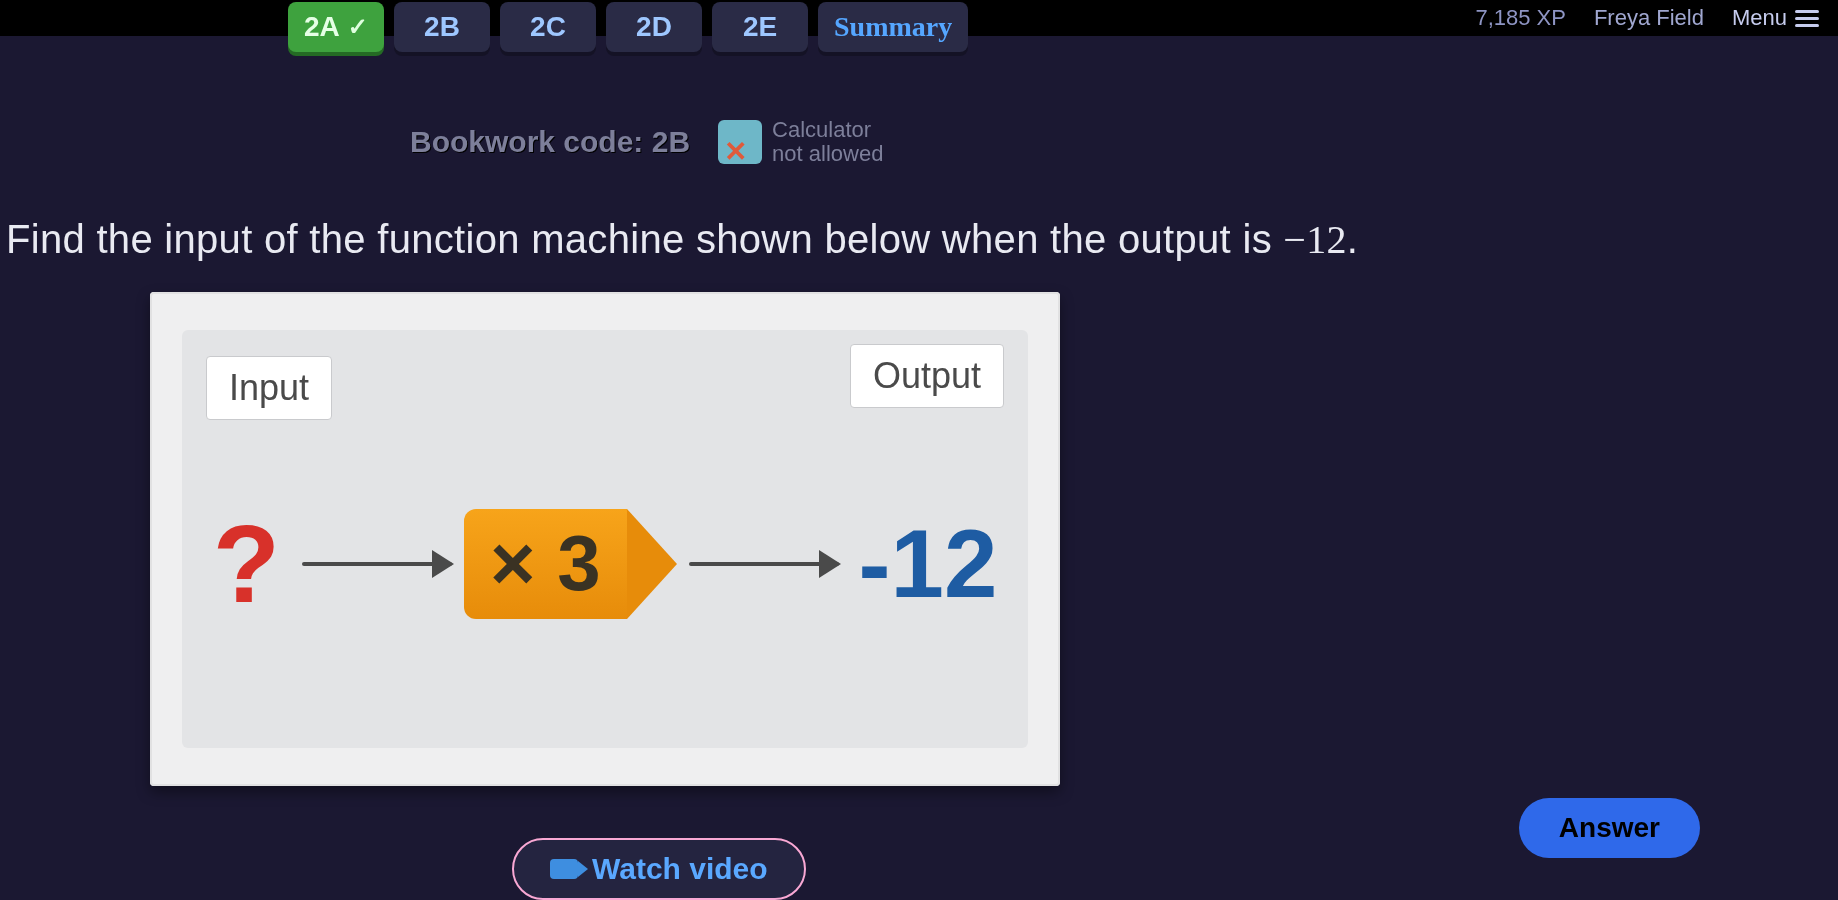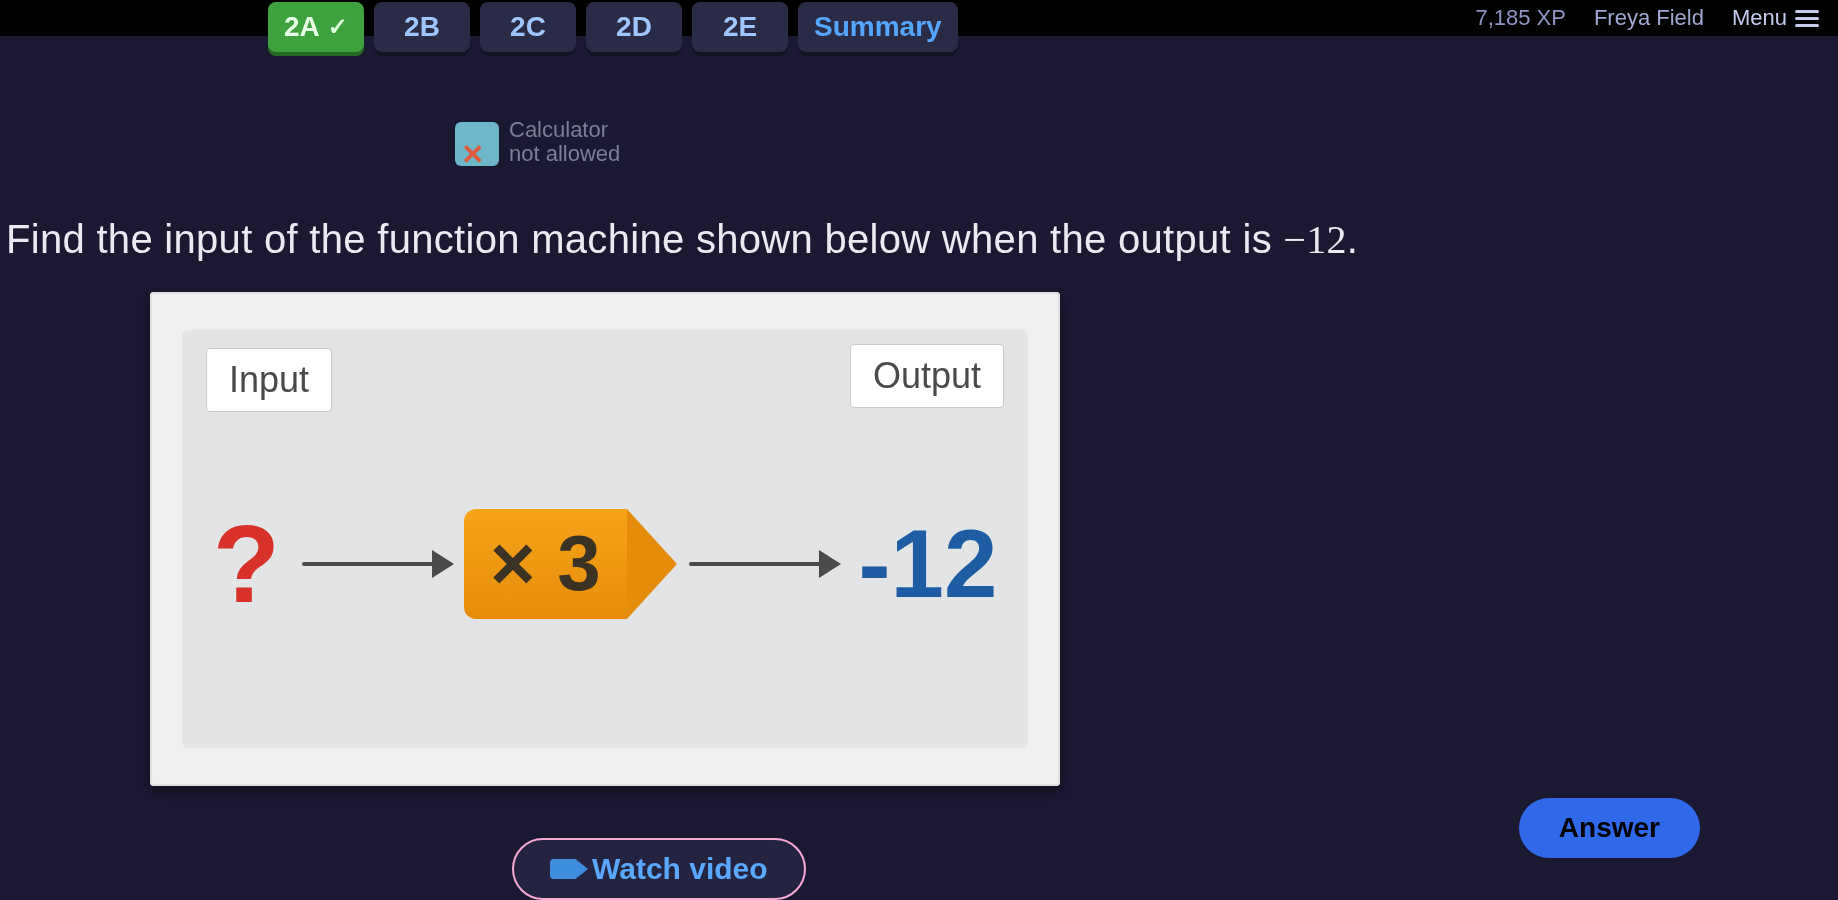--- a/index.html
+++ b/index.html
@@ -24,21 +24,21 @@
     color: #9aa0c7;
     font-size: 22px;
   }
   .topbar .xp { color: #8e95c4; }
   .topbar .user { color: #a0a7d0; }
   .topbar .menu { display: flex; align-items: center; gap: 8px; color: #c6ccee; cursor: pointer;}
   .menu-icon { display: inline-flex; flex-direction: column; gap: 4px; }
   .menu-icon span { display:block; width: 24px; height: 3px; background:#c6ccee; border-radius:2px;}
   .tabs {
     position: absolute;
-    left: 268px;
+    left: 288px;
     top: 2px;
     display: flex;
     gap: 10px;
     align-items: center;
   }
   .tab {
     min-width: 96px;
     height: 50px;
     border-radius: 8px;
     background: #2a2b46;
@@ -50,44 +50,43 @@
     font-weight: 600;
     cursor: pointer;
     box-shadow: 0 4px 0 rgba(0,0,0,.25);
     padding: 0 16px;
   }
   .tab.active {
     background: #3ea23e;
     color: #e6ffe6;
     box-shadow: 0 4px 0 #246a24;
   }
-  .tab.summary { color:#55a6ff; }
+  .tab.summary { color:#55a6ff;font-family:Liberation Serif, serif; }
   .check-icon { margin-left: 8px; color:#dfffdf; font-size:24px;}
   .meta-row {
     position: absolute;
     left: 410px;
     top: 118px;
     display: flex;
     align-items: center;
     gap: 28px;
   }
   .bookwork {
     color: #7d7f9a;
     font-size: 30px;
     font-weight: 700;
     text-shadow: 1px 1px 0 #000;
   }
   .calc {
     display: flex;
-    align-items: flex-end;
+    align-items: center;
     gap: 10px;
     color: #7d7f9a;
     font-size: 22px;
     line-height: 1.1;
-    margin-left: 45px;
   }
   .calc-icon {
     width: 44px; height: 44px;
     background: #6eb7c8;
     border-radius: 6px;
     position: relative;
   }
   .calc-icon::after{
     content:"✕";
     position:absolute;
@@ -127,21 +126,21 @@
   .label-box{
     position:absolute;
     background:#ffffff;
     border:1px solid #c9cacd;
     border-radius:4px;
     padding:10px 22px;
     font-size:36px;
     color:#4a4a4a;
     font-weight:500;
   }
-  .label-input{ left:24px; top:18px; }
+  .label-input{ left:24px; top:26px; }
   .label-output{ right:24px; top:14px; }
   .flow{
     position:absolute;
     left:0; right:0;
     top:170px;
     display:flex;
     align-items:center;
     justify-content:center;
     gap: 6px;
   }
@@ -270,20 +269,21 @@
     </div>
   <div class="tab">
       <span>2E</span>
     </div>
   <div class="tab summary">
       <span>Summary</span>
     </div>
 </div>
 
 <div class="meta-row">
+  <div class="bookwork">Bookwork code: 2B</div>
   <div class="calc">
     <div class="calc-icon"></div>
     <div>
       <div>Calculator</div>
       <div>not allowed</div>
     </div>
   </div>
 </div>
 
 <div class="question">

